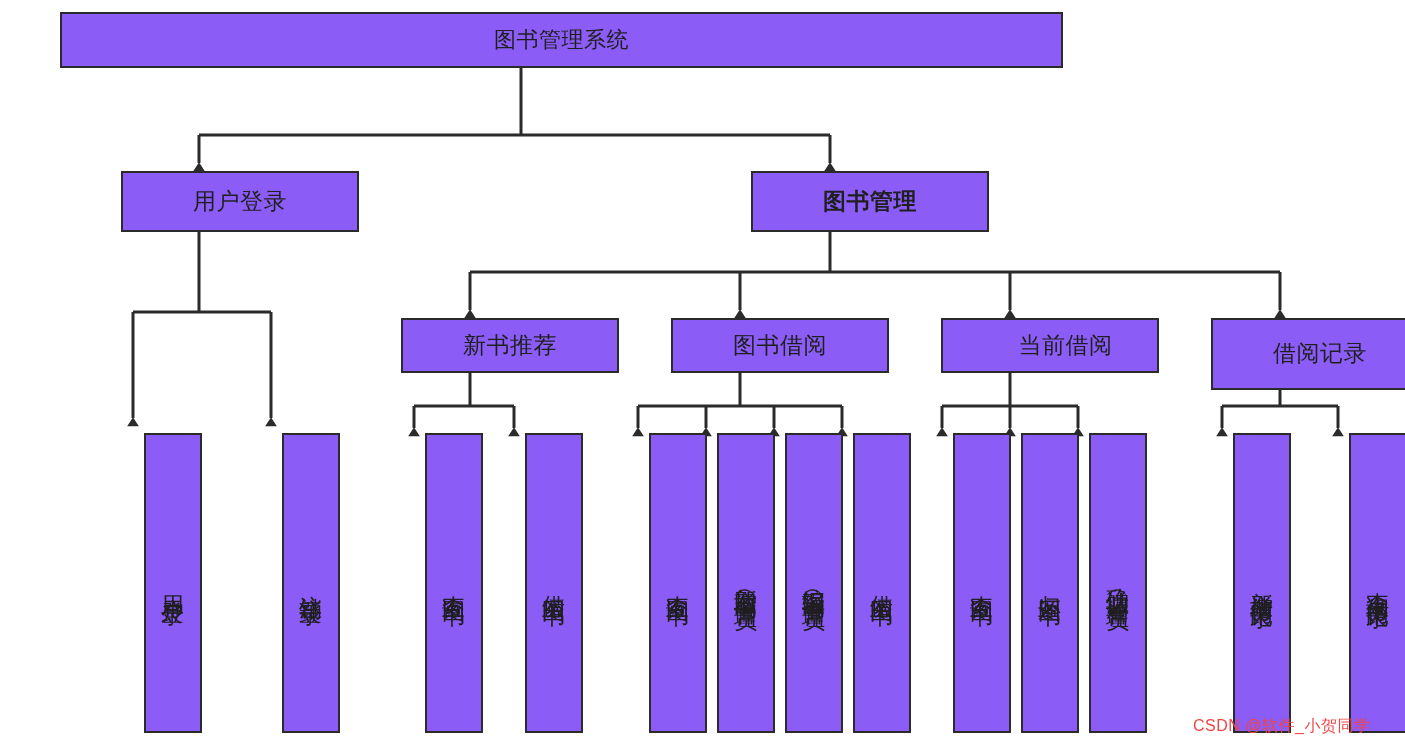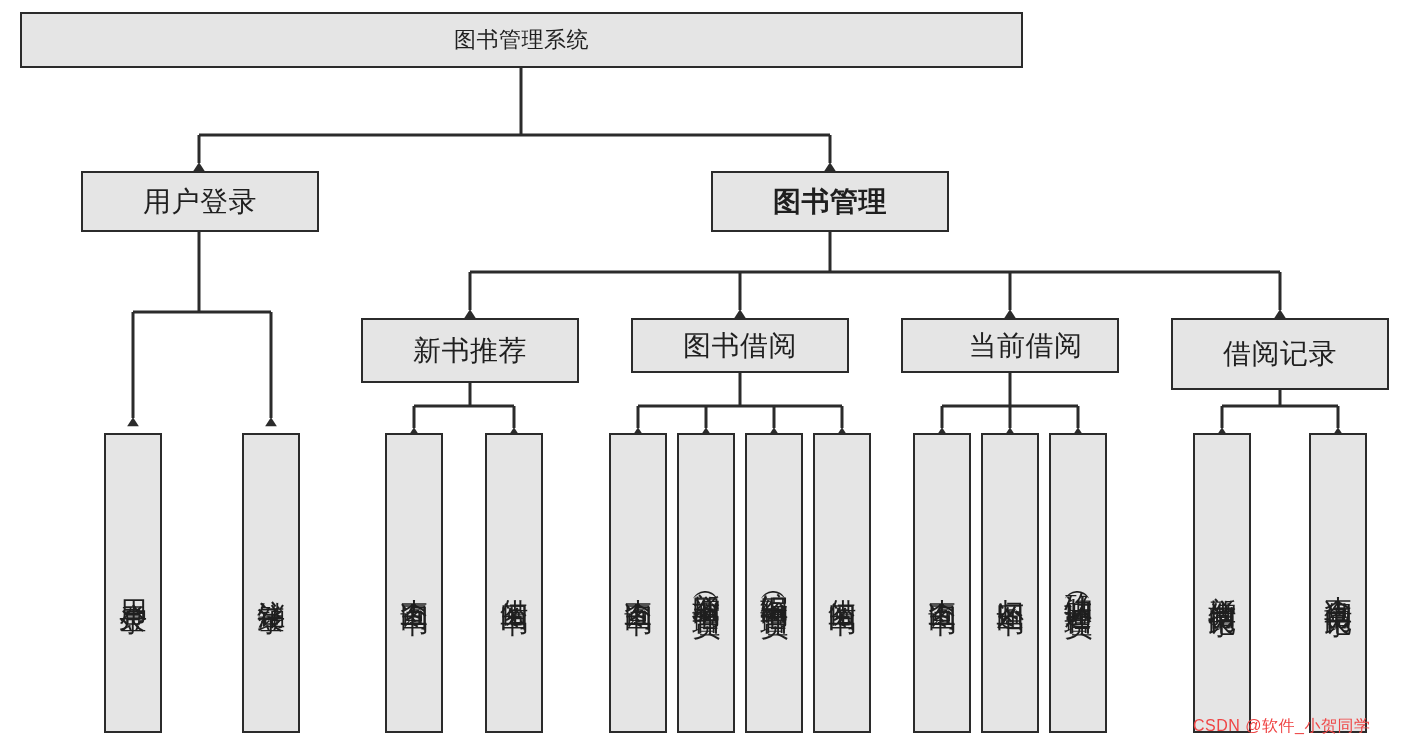--- a/index.html
+++ b/index.html
@@ -23,30 +23,31 @@
     position: absolute;
     left: 0;
     top: 0;
     width: 1405px;
     height: 747px;
     pointer-events: none;
   }
   .node {
     position: absolute;
     box-sizing: border-box;
-    background: #e5e5e5;
+    background: #8b5cf6;
     border: 2px solid #2b2b2b;
     display: flex;
     align-items: center;
     justify-content: center;
     overflow: hidden;
+    margin-left: 40px;
   }
   .node .label {
     color: #1f1f1f;
-    font-size: 28px;
+    font-size: 23px;
     line-height: 1.18;
     letter-spacing: 0.5px;
     white-space: nowrap;
     text-align: center;
   }
   .node.vertical .label {
     writing-mode: vertical-rl;
     text-orientation: upright;
     white-space: normal;
     letter-spacing: 3px;
@@ -124,21 +125,21 @@
     <span class="label">图书管理系统</span>
   </div>
 
   <div class="node" style="left:81px; top:171px; width:238px; height:61px;">
     <span class="label">用户登录</span>
   </div>
   <div class="node" style="left:711px; top:171px; width:238px; height:61px;font-weight:bold;">
     <span class="label">图书管理</span>
   </div>
 
-  <div class="node" style="left:361px; top:318px; width:218px; height:65px;justify-content:center;">
+  <div class="node" style="left:361px; top:318px; width:218px; height:55px;justify-content:center;">
     <span class="label">新书推荐</span>
   </div>
   <div class="node" style="left:631px; top:318px; width:218px; height:55px;align-items:center;">
     <span class="label">图书借阅</span>
   </div>
   <div class="node" style="left:901px; top:318px; width:218px; height:55px;padding-left:31px;">
     <span class="label">当前借阅</span>
   </div>
   <div class="node" style="left:1171px; top:318px; width:218px; height:72px;">
     <span class="label">借阅记录</span>

